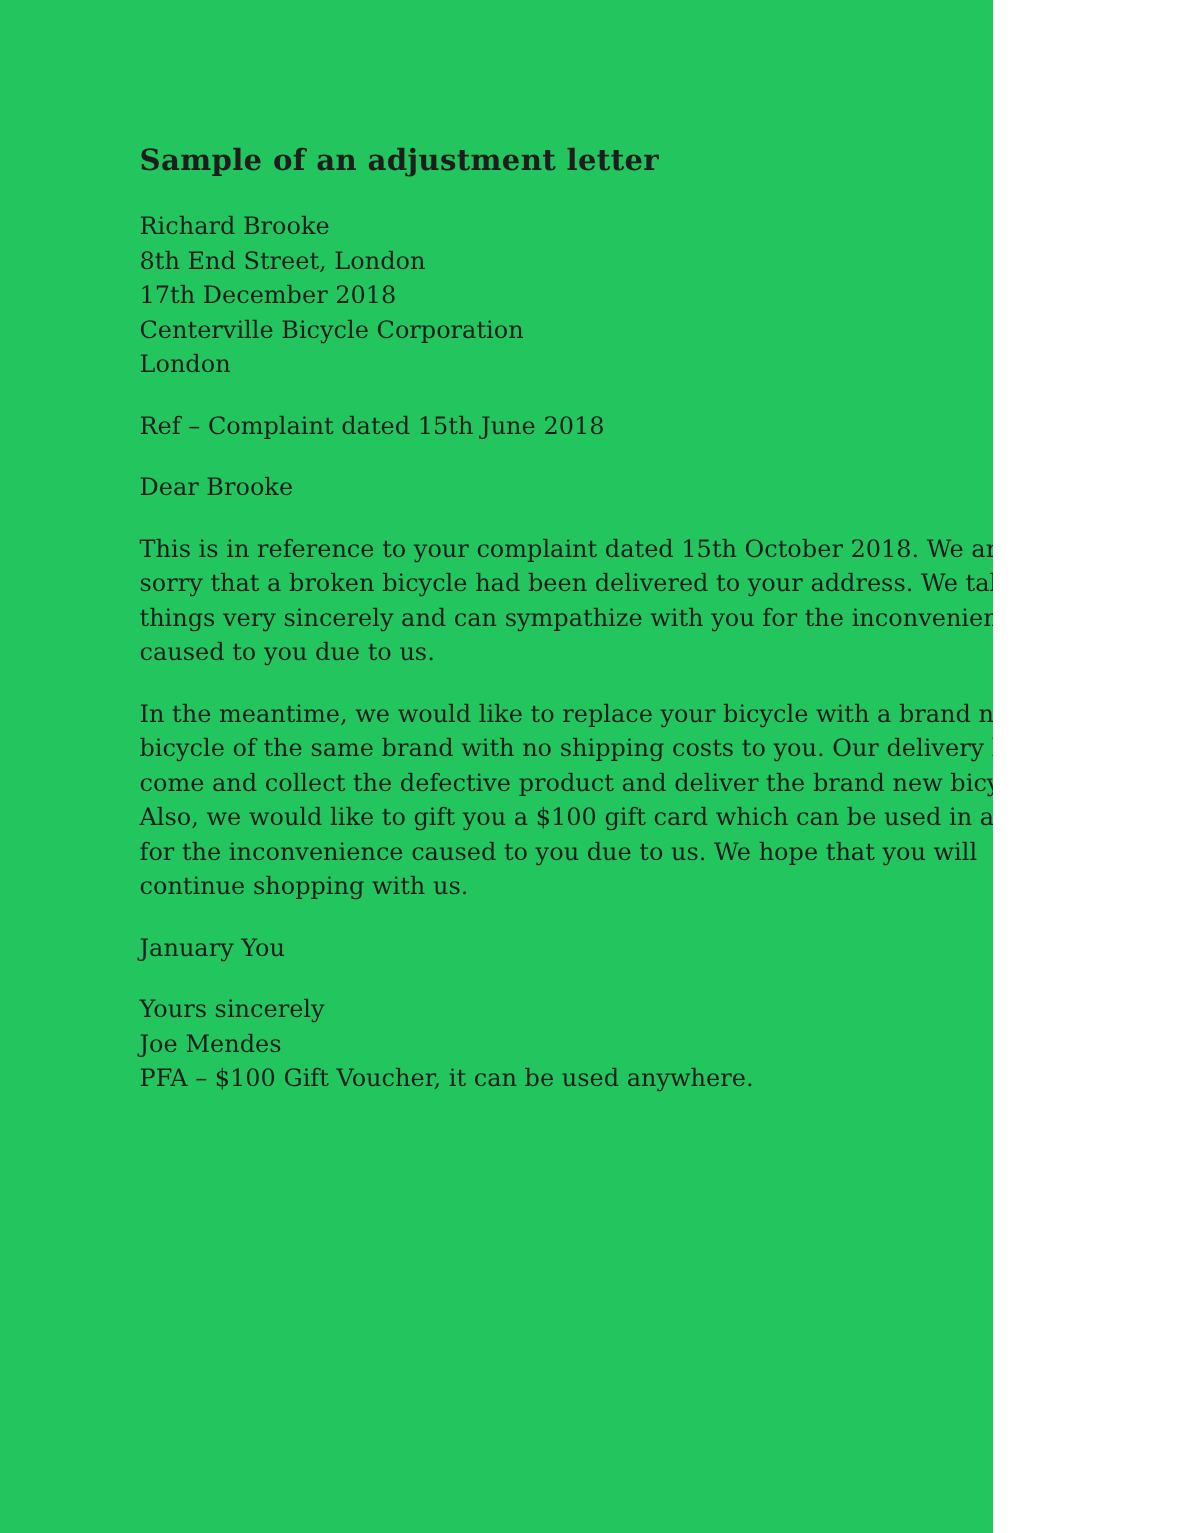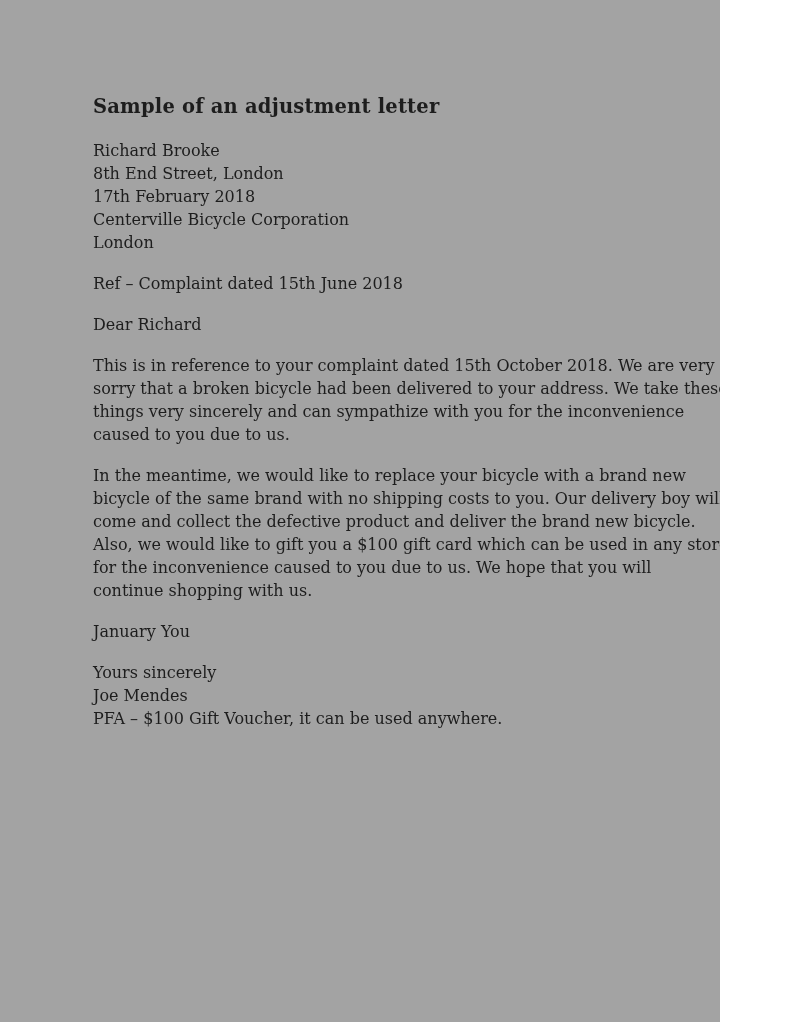--- a/index.html
+++ b/index.html
@@ -2,23 +2,23 @@
 <html><head>
 <meta charset="utf-8">
 <style>
   * { margin: 0; padding: 0; box-sizing: border-box; }
   html, body {
     background: #ffffff;
     font-family: "DejaVu Serif", "Liberation Serif", serif;
     color: #1d1d1d;
   }
   .page {
-    width: 720px;
+    width: 662px;
     height: 1022px;
-    background: #a3a3a3;
+    background: #22c55e;
     position: relative;
     overflow: hidden;
   }
   .letter {
     position: absolute;
     left: 93px;
     top: 95px;
     width: 648px;
     font-size: 16px;
     line-height: 23px;
@@ -40,29 +40,29 @@
 </head>
 <body>
 
 <div class="page">
   <div class="letter">
 
     <h1 class="letter-title">Sample of an adjustment letter</h1>
 
     <div class="block">Richard Brooke
 8th End Street, London
-17th February 2018
+17th December 2018
 Centerville Bicycle Corporation
 London</div>
 
     <div class="ref-line">
       <span class="ref-label">Ref</span><span> – Complaint dated 15th June 2018</span>
     </div>
 
-    <div class="block">Dear Richard</div>
+    <div class="block">Dear Brooke</div>
 
     <div class="block">This is in reference to your complaint dated 15th October 2018. We are very
 sorry that a broken bicycle had been delivered to your address. We take these
 things very sincerely and can sympathize with you for the inconvenience
 caused to you due to us.</div>
 
     <div class="block">In the meantime, we would like to replace your bicycle with a brand new
 bicycle of the same brand with no shipping costs to you. Our delivery boy will
 come and collect the defective product and deliver the brand new bicycle.
 Also, we would like to gift you a $100 gift card which can be used in any store,

